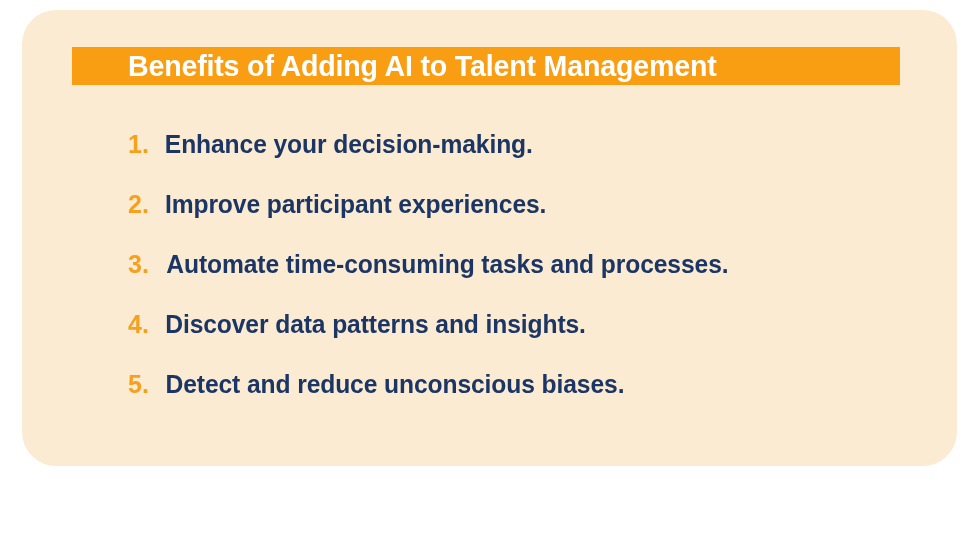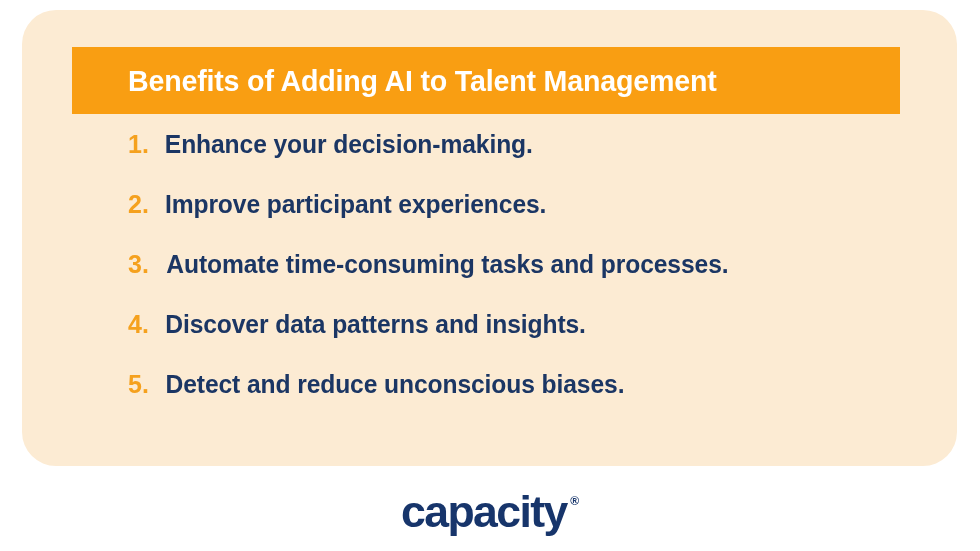--- a/index.html
+++ b/index.html
@@ -32,21 +32,21 @@
     border-radius: 34px;
     box-sizing: border-box;
   }
 
   
   .title-banner {
     position: absolute;
     left: 50px;       
     top: 37px;        
     width: 828px;     
-    height: 67px;     
+    height: 38px;     
     background: #F99E12;
     display: flex;
     align-items: center;
   }
   .title-text {
     color: #ffffff;
     font-family: "Liberation Sans", sans-serif;
     font-weight: bold;
     font-size: 29.5px;
     letter-spacing: -0.2px;
@@ -163,20 +163,14 @@
 
       <li class="benefit-item">
         <span class="benefit-number">5.</span>
         <span class="benefit-text">Detect and reduce unconscious biases.</span>
       </li>
 
     </ul>
 
   </div>
 
-  <div class="brand-logo">
-    <div class="brand-logo-inner">
-      <span class="brand-wordmark">capacity</span>
-      <span class="brand-reg">®</span>
-    </div>
-  </div>
 
 </div>
 
 </body></html>

